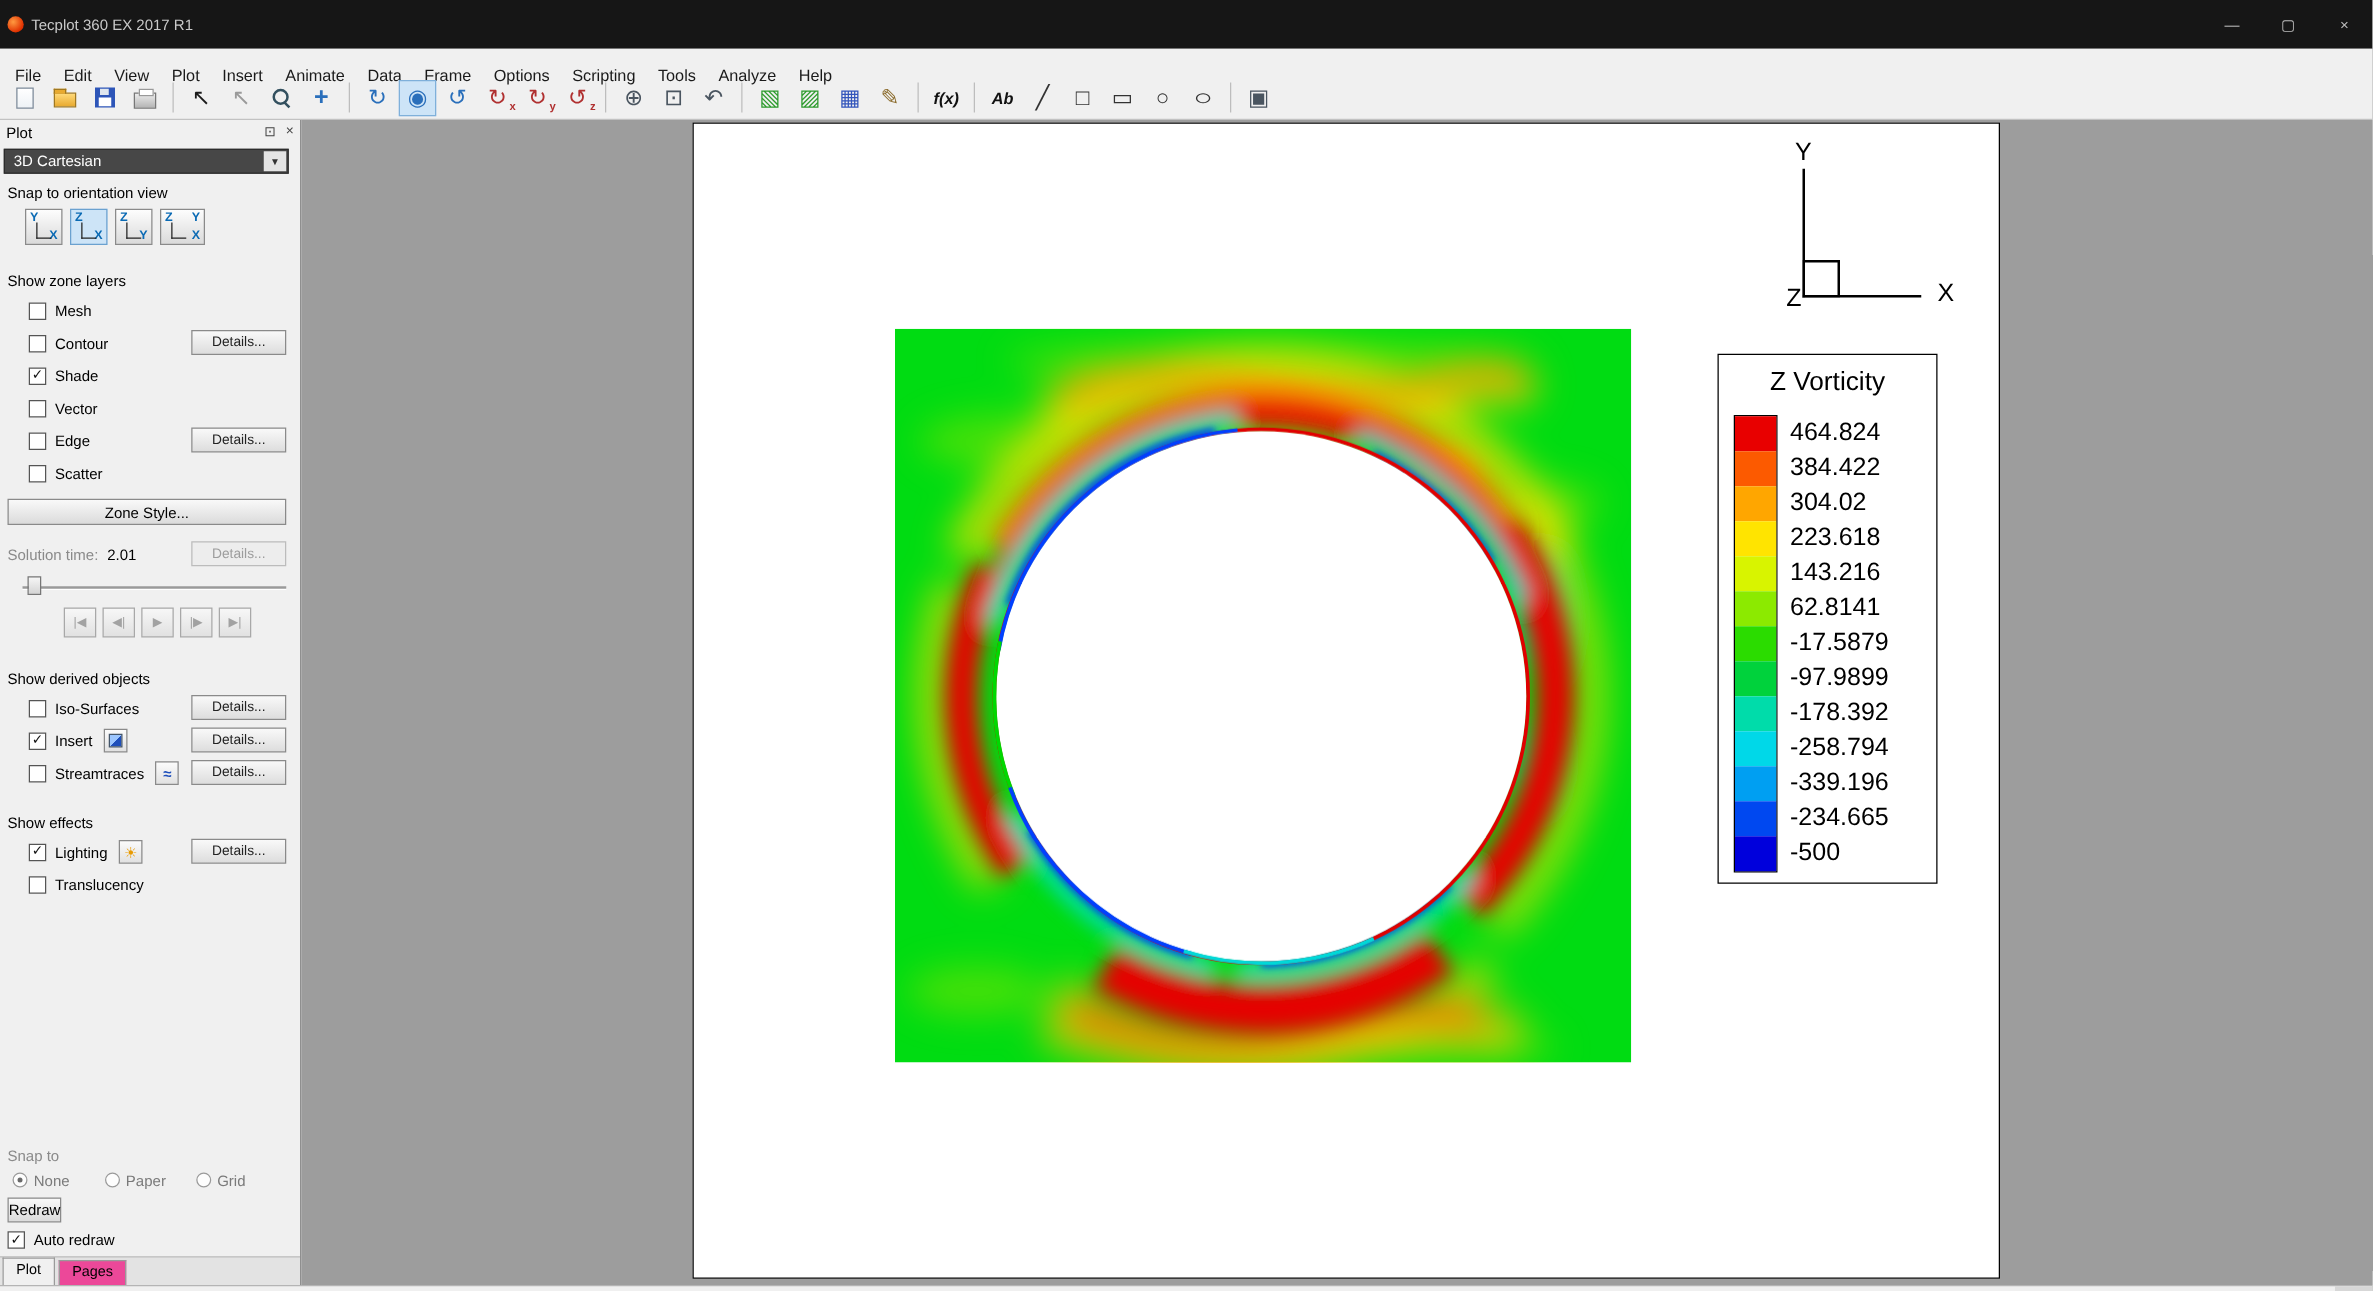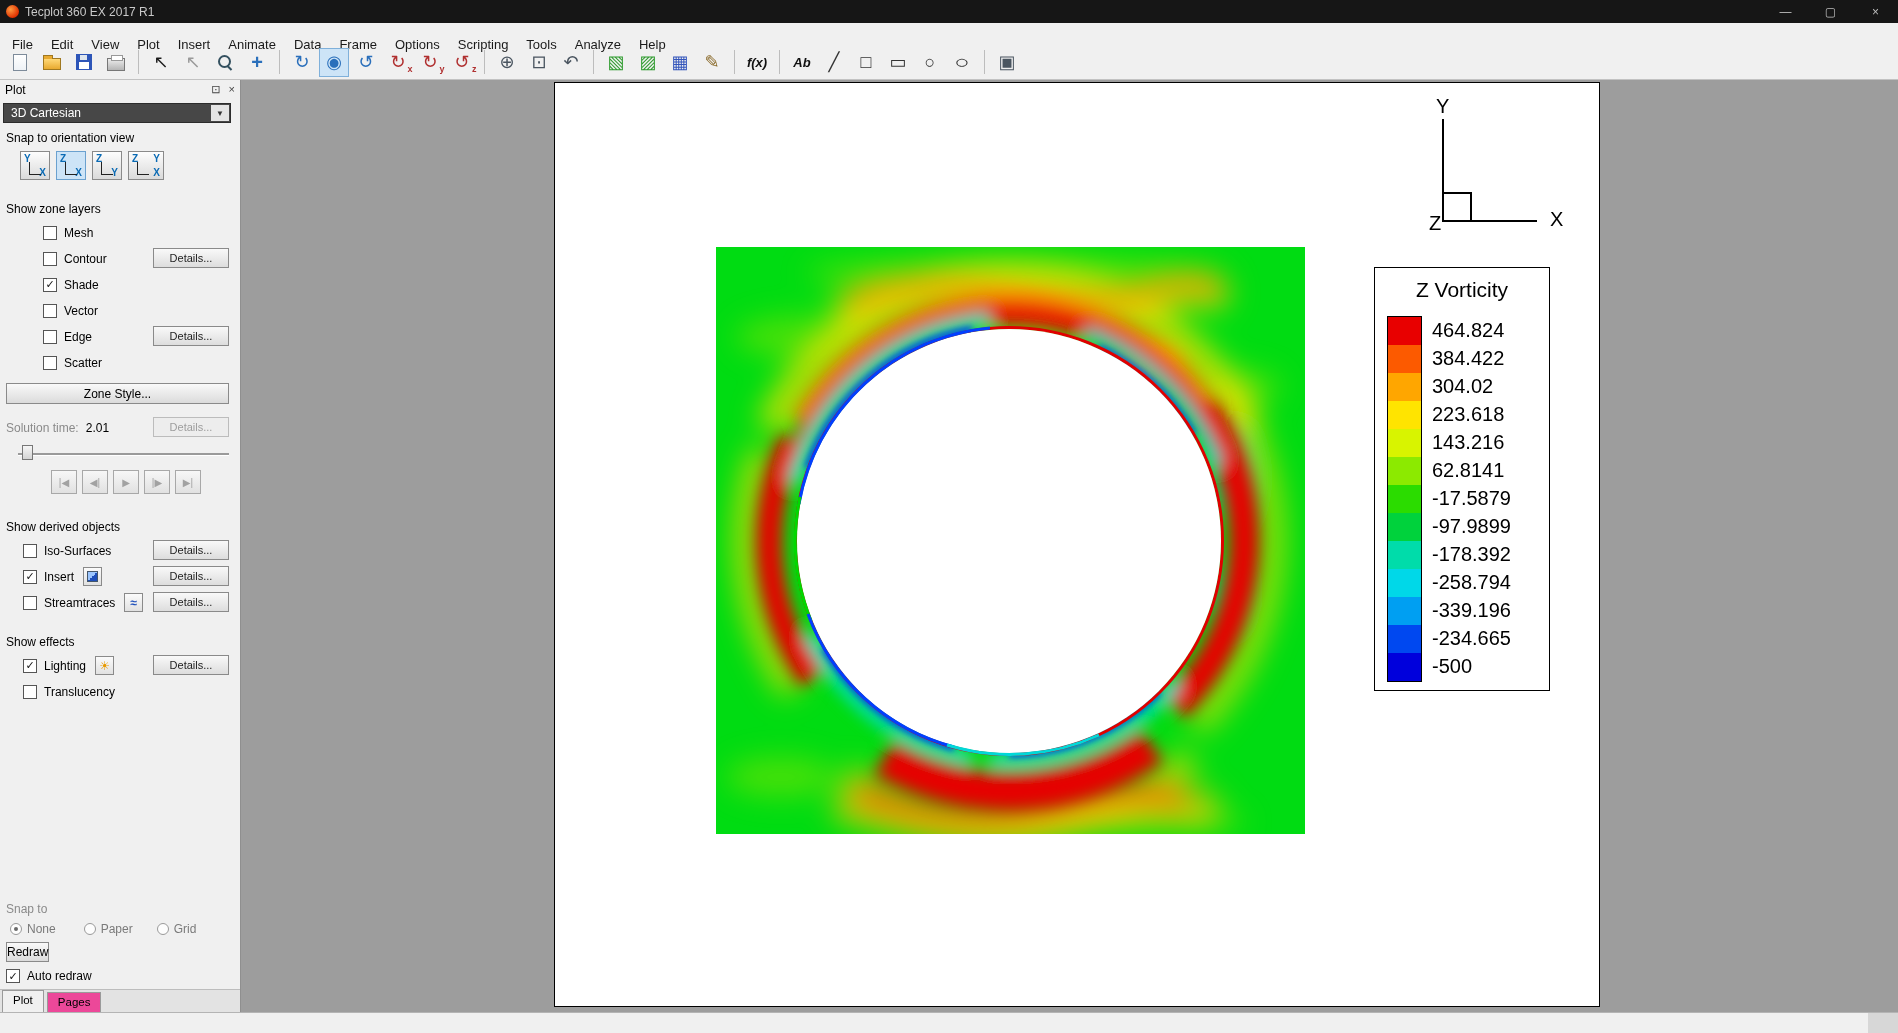--- a/index.html
+++ b/index.html
@@ -1,20 +1,20 @@
 <!DOCTYPE html>
 <html><head>
 <meta charset="utf-8">
 <style>
 *{margin:0;padding:0;box-sizing:border-box;}
 html,body{width:1898px;height:1033px;overflow:hidden;}
 body{font-family:"Liberation Sans",sans-serif;font-size:12px;color:#000;background:#f0f0f0;}
 
 
-#titlebar{height:23px;background:#161616;display:flex;align-items:center;}
+#titlebar{height:39px;background:#161616;display:flex;align-items:center;}
 .app-icon{width:13px;height:13px;margin:0 6px 0 6px;border-radius:50%;background:radial-gradient(circle at 35% 35%,#ff9a40,#e03000 70%);}
 #title-text{font-size:12px;color:#c9c9c9;}
 #win-controls{margin-left:auto;display:flex;height:100%;}
 .win-btn{width:45px;height:100%;display:flex;align-items:center;justify-content:center;font-size:12px;color:#bdbdbd;cursor:default;}
 
 
 #menubar{height:22px;background:#f0f0f0;display:flex;align-items:center;padding-left:3px;}
 .menu-item{padding:2px 9px;font-size:13px;color:#1a1a1a;margin-top:21px;}
 
 
@@ -76,21 +76,21 @@
 #solution-label{color:#8a8a8a;}
 #solution-value{margin-left:7px;}
 #solution-row .details-btn{top:0;}
 #time-slider{position:relative;height:16px;margin:6px 11px 0 18px;}
 #time-slider .track{position:absolute;left:0;right:0;top:8px;height:2px;background:#9a9a9a;box-shadow:0 1px 0 #ffffff;}
 #time-slider .thumb{position:absolute;left:4px;top:0;width:11px;height:15px;background:linear-gradient(#f6f6f6,#d4d4d4);border:1px solid #777;}
 #playback{display:flex;gap:5px;margin:9px 0 0 51px;}
 .pb-btn{width:26px;height:24px;border:1px solid #a8a8a8;background:linear-gradient(#f7f7f7,#e1e1e1);color:#a2a2a2;font-size:10px;padding:0;font-family:inherit;}
 #bottom-group{margin-top:auto;}
 .radio-row{display:flex;margin:5px 0 0 10px;height:16px;align-items:center;}
-.radio-item{display:flex;align-items:center;}
+.radio-item{display:flex;}
 .radio-item:nth-child(2){margin-left:28px;}
 .radio-item:nth-child(3){margin-left:24px;}
 .radio{width:12px;height:12px;border:1px solid #9a9a9a;border-radius:50%;background:#fdfdfd;position:relative;flex:0 0 auto;}
 .radio.sel::after{content:"";position:absolute;left:3px;top:3px;width:4px;height:4px;border-radius:50%;background:#696969;}
 .radio-label{margin-left:5px;color:#7a7a7a;}
 #auto-redraw-row{display:flex;align-items:center;padding-left:6px;height:22px;margin-top:3px;}
 #tabs-row{display:flex;align-items:flex-end;height:23px;border-top:1px solid #bdbdbd;background:#e3e3e3;padding-left:2px;margin-top:2px;}
 .tab{height:20px;padding:3px 10px 0;font-size:11.5px;border:1px solid #9a9a9a;border-bottom:none;background:#ec4899;margin-right:3px;}
 .tab.active{background:#f0f0f0;height:22px;}
 
@@ -273,21 +273,21 @@
         </button>
         <button class="orient-btn wide">
           <span class="ov">Z</span>
           <span class="oh">X</span>
           <span class="od">Y</span>
           <span class="ol"></span>
         </button>
       </div>
 
     <div class="section-label" style="margin-top:22px;">Show zone layers</div>
-    <div id="zone-layers" style="margin-top:3px;padding-left:20px;">
+    <div id="zone-layers" style="margin-top:3px;">
         <div class="ck-row">
           <span class="ckbox"></span>
           <span class="ck-label">Mesh</span>
         </div>
         <div class="ck-row">
           <span class="ckbox"></span>
           <span class="ck-label">Contour</span>
           <button class="details-btn">Details...</button>
         </div>
         <div class="ck-row">

